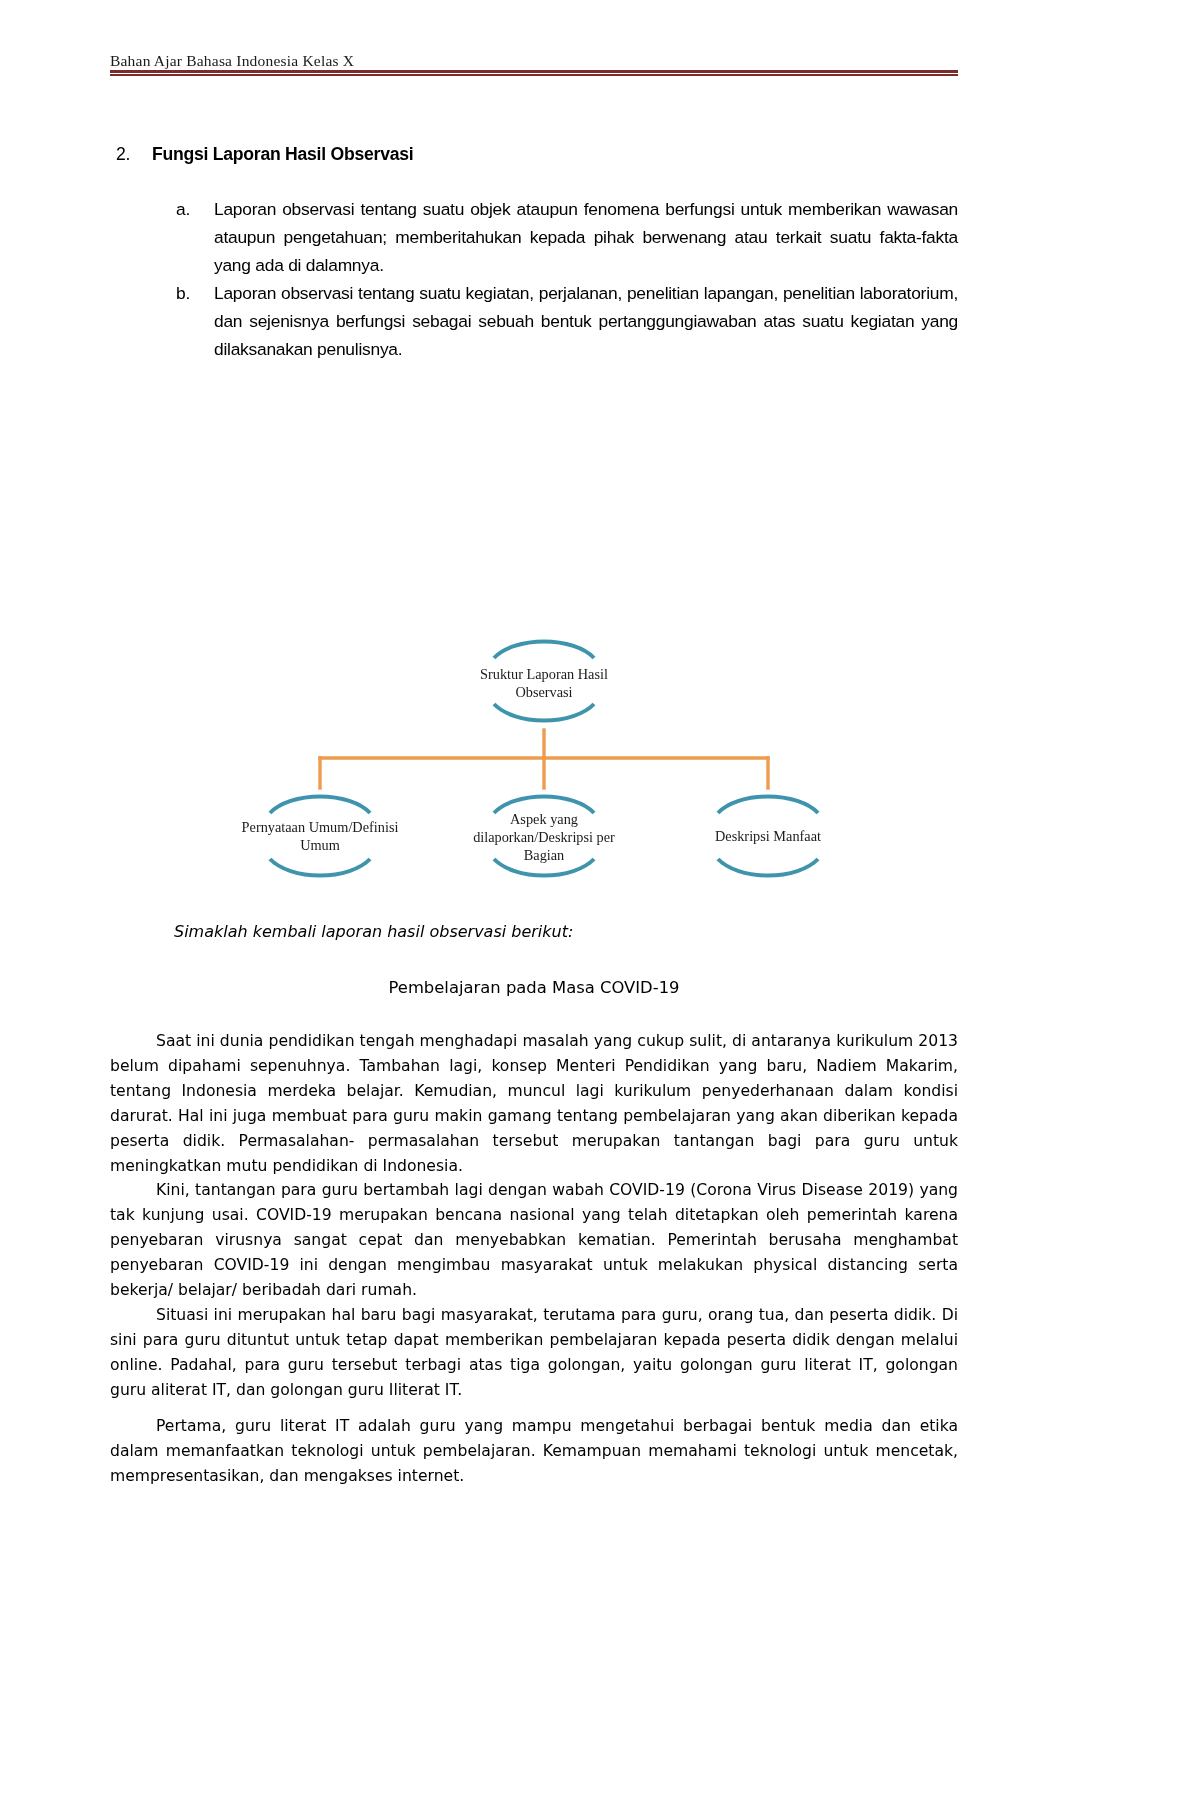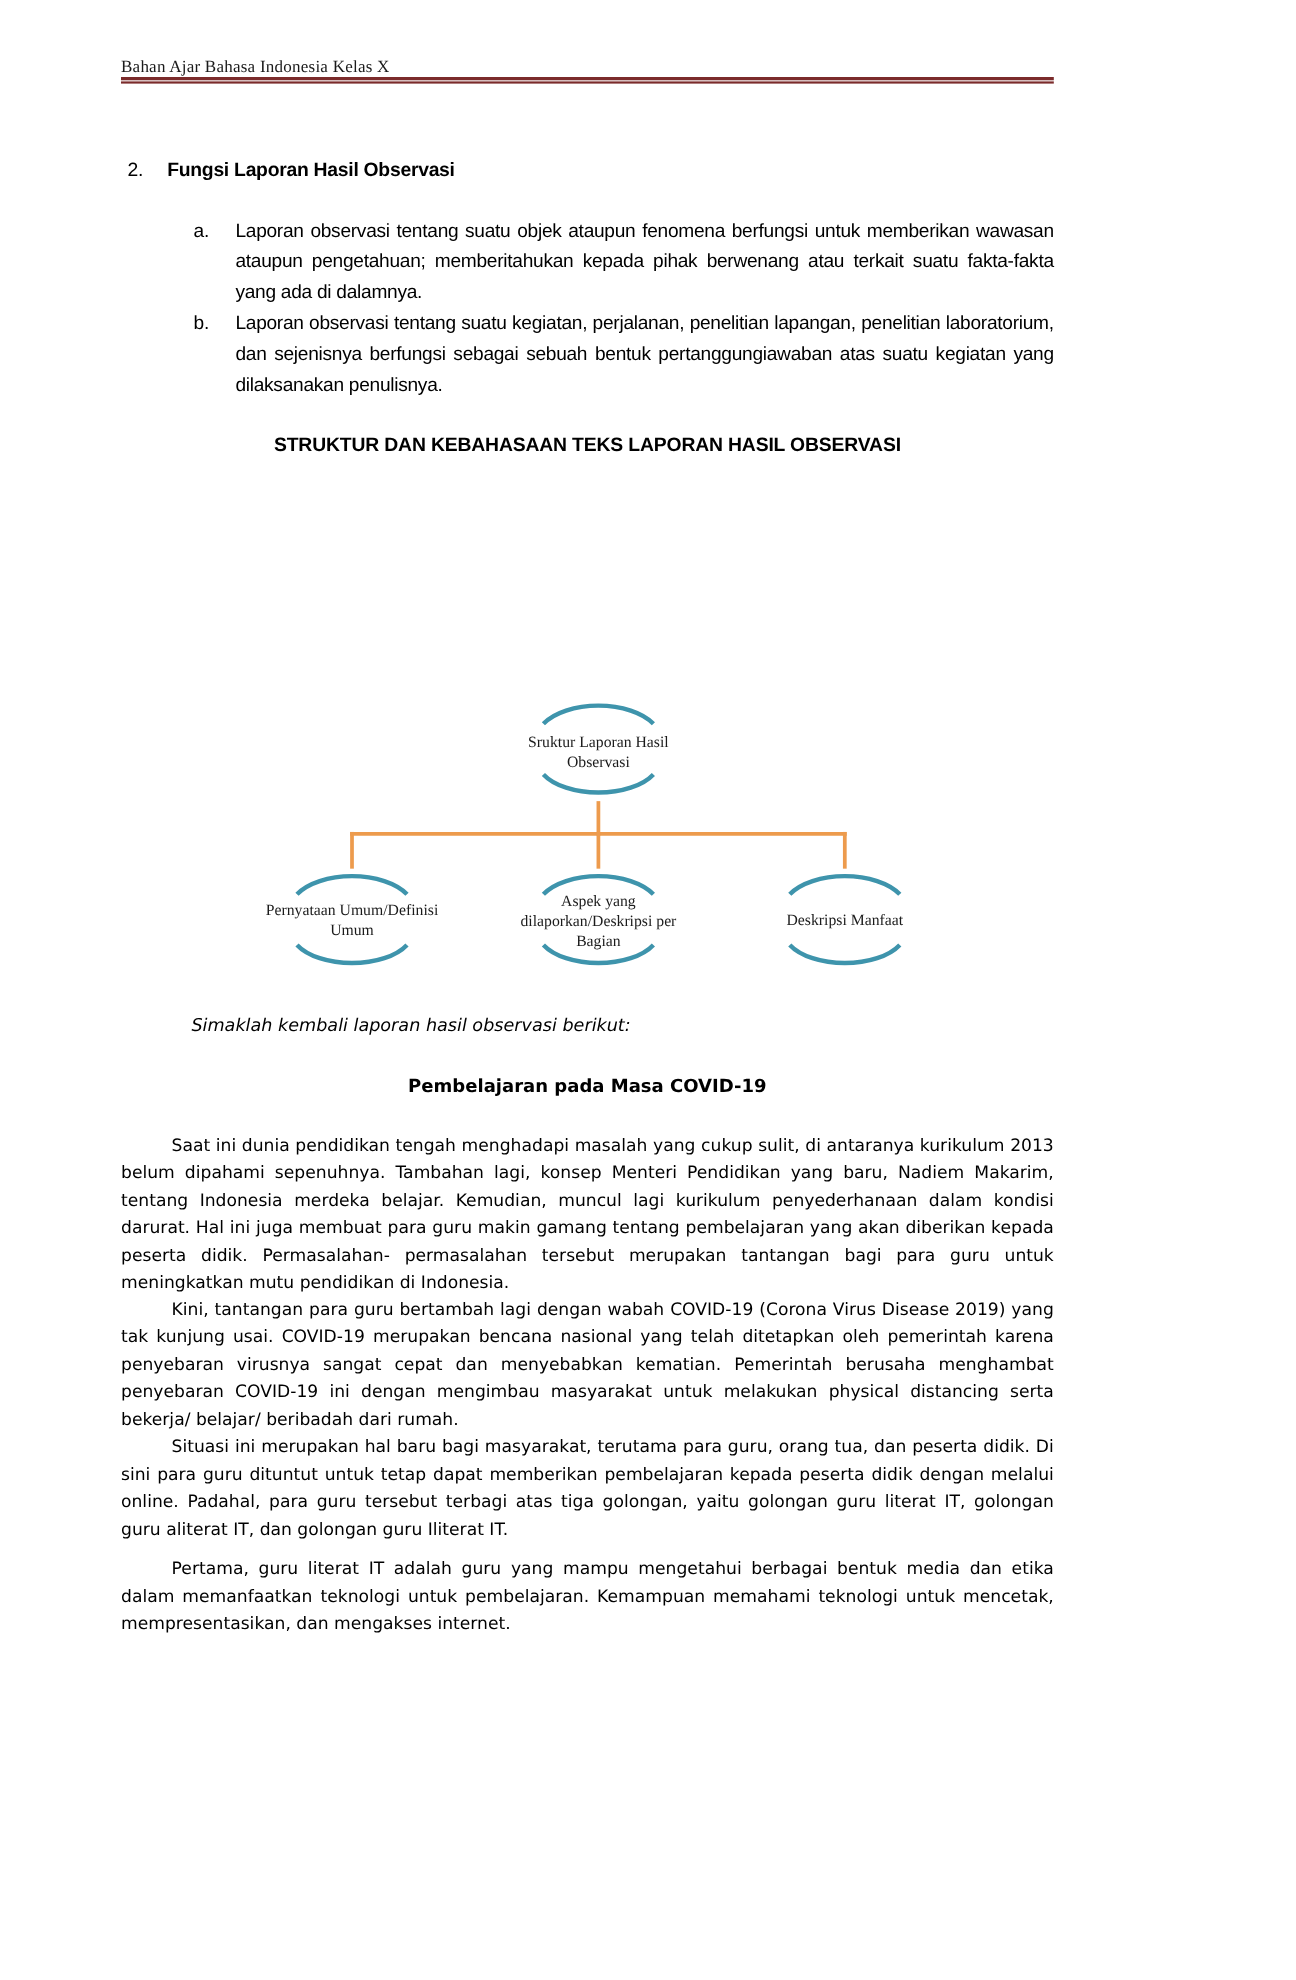--- a/index.html
+++ b/index.html
@@ -142,21 +142,21 @@
   }
   .simak {
     font-style: italic;
     font-family: "DejaVu Sans", sans-serif;
     font-size: 16px;
     padding-left: 64px;
     margin: 0 0 30px 0;
   }
   .story-title {
     text-align: center;
-    font-weight: bold;
+    font-weight: normal;
     font-family: "DejaVu Sans", sans-serif;
     font-size: 16.4px;
     margin: 0 0 28px 0;
   }
   .story-para {
     text-align: justify;
     text-indent: 46px;
     margin: 0;
     hyphens: none;
   }
@@ -186,21 +186,20 @@
       <span class="marker">a.</span>
       <span class="itxt">Laporan observasi tentang suatu objek ataupun fenomena berfungsi untuk memberikan wawasan ataupun pengetahuan; memberitahukan kepada pihak berwenang atau terkait suatu fakta-fakta yang ada di dalamnya.</span>
     </li>
     <li>
       <span class="marker">b.</span>
       <span class="itxt"> Laporan observasi tentang suatu kegiatan, perjalanan, penelitian lapangan, penelitian laboratorium, dan sejenisnya berfungsi sebagai sebuah bentuk pertanggungiawaban atas suatu kegiatan yang dilaksanakan penulisnya.</span>
     </li>
   </ol>
 
 
-  <div class="center-title">STRUKTUR DAN KEBAHASAAN TEKS LAPORAN HASIL OBSERVASI</div>
 </div>
 
 <div class="diagram">
   <svg width="848" height="280" viewBox="0 0 848 280" xmlns="http://www.w3.org/2000/svg">
 
     <g stroke="#ED9B4D" stroke-width="3.4" fill="none" stroke-linecap="square">
       <line x1="434" y1="100" x2="434" y2="128"></line>
       <line x1="210" y1="128" x2="658" y2="128"></line>
       <line x1="210" y1="128" x2="210" y2="158"></line>
       <line x1="434" y1="128" x2="434" y2="158"></line>

